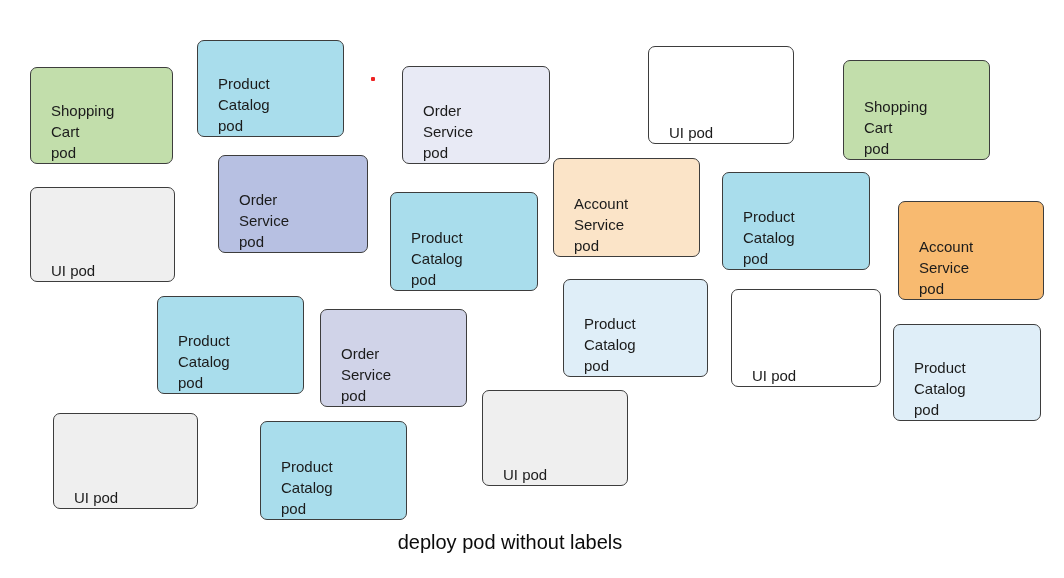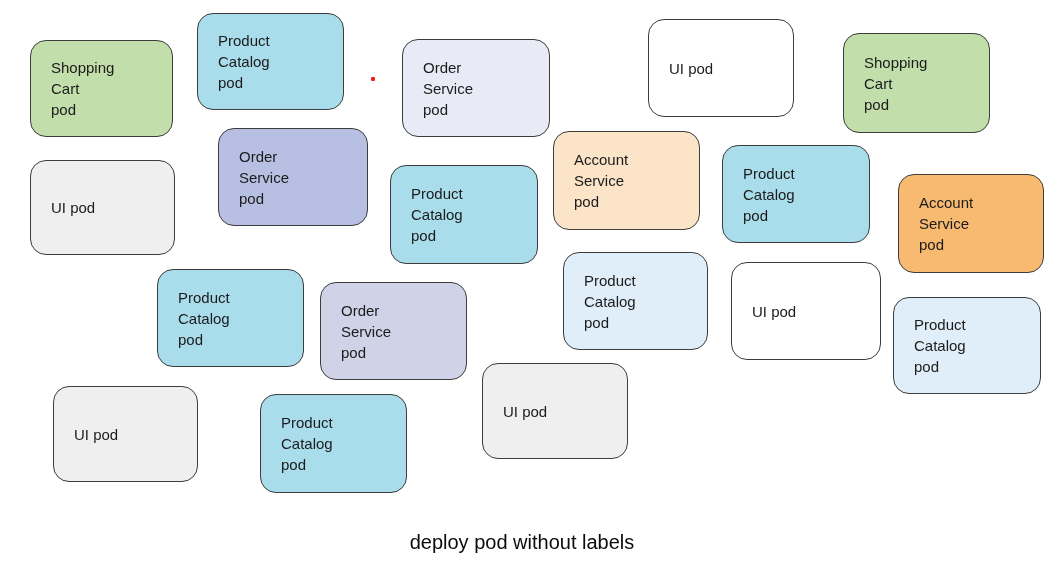--- a/index.html
+++ b/index.html
@@ -7,40 +7,41 @@
     width: 1064px; height: 578px;
     position: relative;
     background: #ffffff;
     overflow: hidden;
     font-family: "Liberation Sans", sans-serif;
   }
   .pod {
     position: absolute;
     box-sizing: border-box;
     border: 1.6px solid #3d3d3d;
-    border-radius: 16px;
+    border-radius: 7px;
     display: flex;
-    align-items: center;
+    align-items: flex-end;
+    margin-top: 27px;
   }
   .pod-label {
     padding-left: 20px;
     padding-right: 8px;
     font-size: 15px;
     line-height: 21px;
     color: #1b1b1b;
     white-space: pre-line;
   }
   .red-dot {
     position: absolute;
     width: 4px; height: 4px;
     border-radius: 1px;
   }
   .caption {
     position: absolute;
-    left: 12px; top: 531px;
+    left: 0; top: 531px;
     width: 1020px;
     text-align: center;
     font-size: 20px;
     color: #0b0b0b;
   }
 </style>
 </head>
 <body>
 
 <div>

